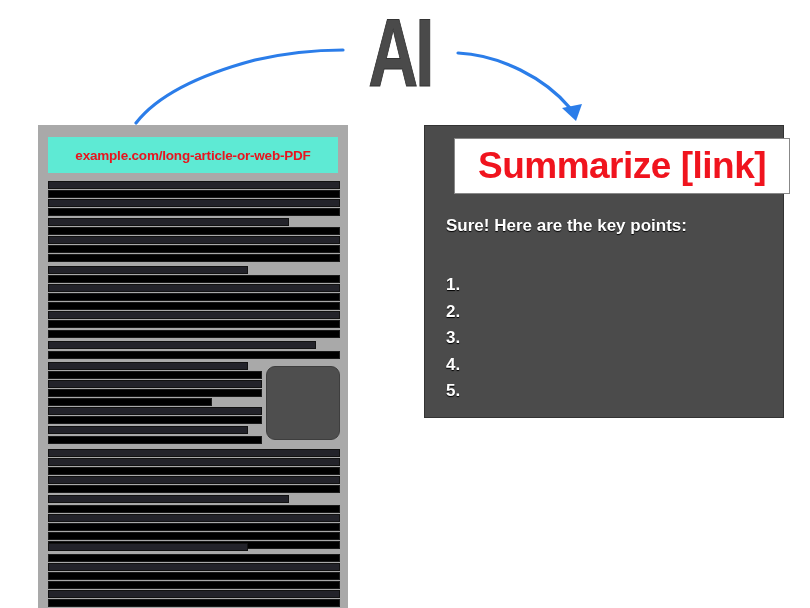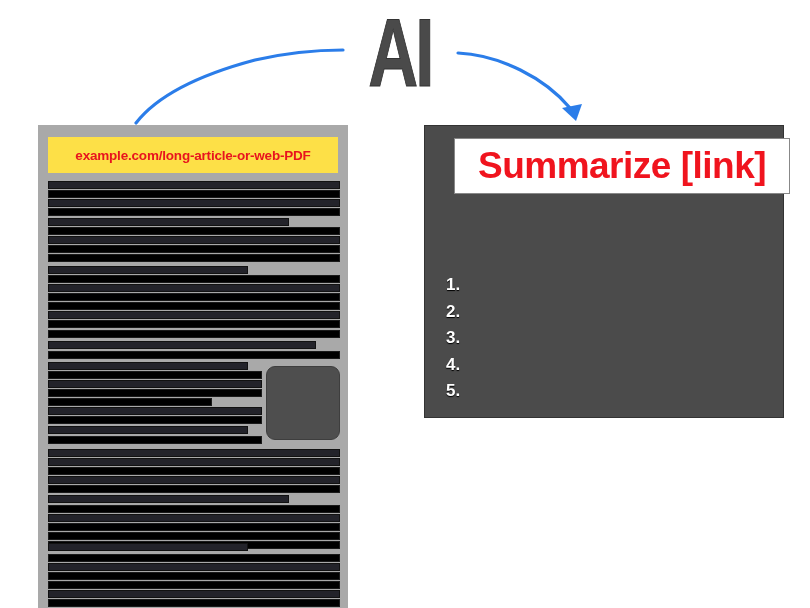--- a/index.html
+++ b/index.html
@@ -11,21 +11,21 @@
     transform:scaleX(0.72); transform-origin:center;
     -webkit-text-stroke:1px #333;
   }
   svg.arrows { position:absolute; left:0; top:0; }
   .doc {
     position:absolute; left:38px; top:125px; width:310px; height:483px;
     background:#a9a9a9;
   }
   .doc .url-bar {
     position:absolute; left:10px; top:12px; width:290px; height:36px;
-    background:#fde047; display:flex; align-items:center; justify-content:center;
+    background:#5eead4; display:flex; align-items:center; justify-content:center;
     color:#e8141e; font-weight:bold; font-size:13.5px; letter-spacing:-0.2px;
   }
   .doc .line {
     position:absolute; height:8px; box-sizing:border-box;
     border:1px solid #1a1a1a;
   }
   .doc .line.a { background:#000000; }
   .doc .line.b { background:#23232a; border-color:#111; }
   .doc .image-box {
     position:absolute; left:228px; top:241px; width:74px; height:74px;
@@ -110,20 +110,21 @@
       <div class="line a" style="left: 10px; top: 447px; width: 292px;"></div>
       <div class="line a" style="left: 10px; top: 456px; width: 292px;"></div>
       <div class="line b" style="left: 10px; top: 465px; width: 292px;"></div>
       <div class="line a" style="left: 10px; top: 474px; width: 292px;"></div>
     </div>
   <div class="image-box"></div>
 </div>
 
 <div class="panel">
   <div class="prompt-box">Summarize [link]</div>
+  <div class="reply-intro">Sure! Here are the key points:</div>
   <ul class="points">
     <li>1.</li>
     <li>2.</li>
     <li>3.</li>
     <li>4.</li>
     <li>5.</li>
   </ul>
 </div>
 
 </body></html>

